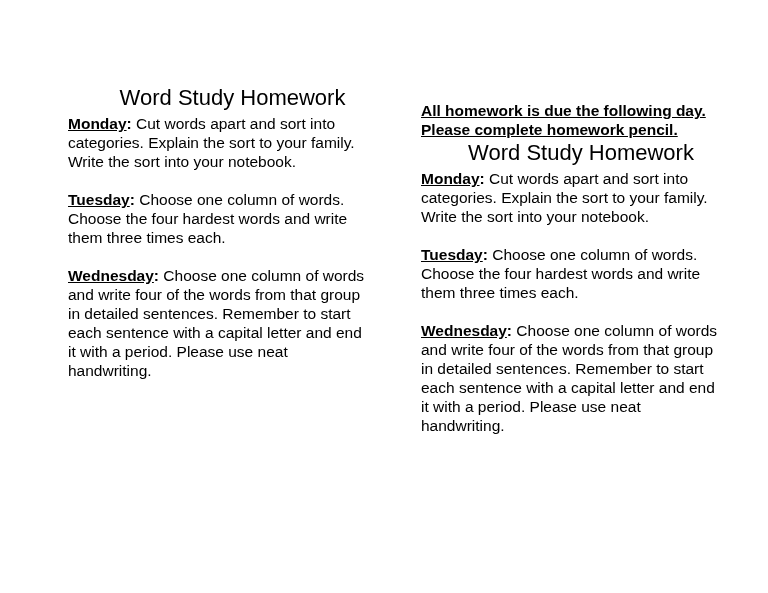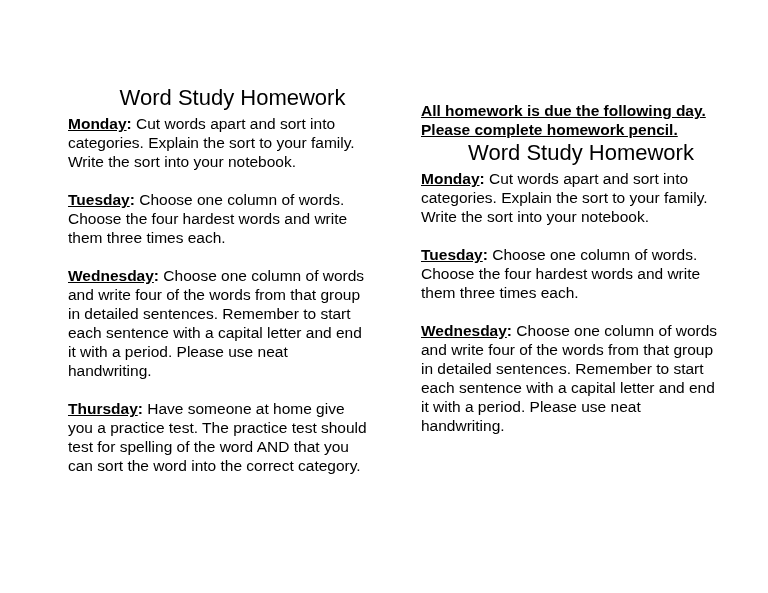--- a/index.html
+++ b/index.html
@@ -70,21 +70,20 @@
 
 <div class="column col-left">
   <h1 class="doc-title">Word Study Homework</h1>
 
   <p class="section"><span class="day"><span class="day-name">Monday</span><span>:</span></span> <span>Cut words apart and sort into categories. Explain the sort to your family. Write the sort into your notebook.</span></p>
 
   <p class="section"><span class="day"><span class="day-name">Tuesday</span><span>:</span></span> <span>Choose one column of words. Choose the four hardest words and write them three times each.</span></p>
 
   <p class="section"><span class="day"><span class="day-name">Wednesday</span><span>:</span></span> <span>Choose one column of words and write four of the words from that group in detailed sentences. Remember to start each sentence with a capital letter and end it with a period. Please use neat handwriting.</span></p>
 
-  <p class="section"><span class="day"><span class="day-name">Thursday</span><span>:</span></span> <span>Have someone at home give you a practice test. The practice test should test for spelling of the word AND that you can sort the word into the correct category.</span></p>
 </div>
 
 <div class="column col-right">
   <p class="notice">All homework is due the following day. Please complete homework pencil.</p>
 
   <h1 class="doc-title">Word Study Homework</h1>
 
   <p class="section"><span class="day"><span class="day-name">Monday</span><span>:</span></span> <span>Cut words apart and sort into categories. Explain the sort to your family. Write the sort into your notebook.</span></p>
 
   <p class="section"><span class="day"><span class="day-name">Tuesday</span><span>:</span></span> <span>Choose one column of words. Choose the four hardest words and write them three times each.</span></p>

